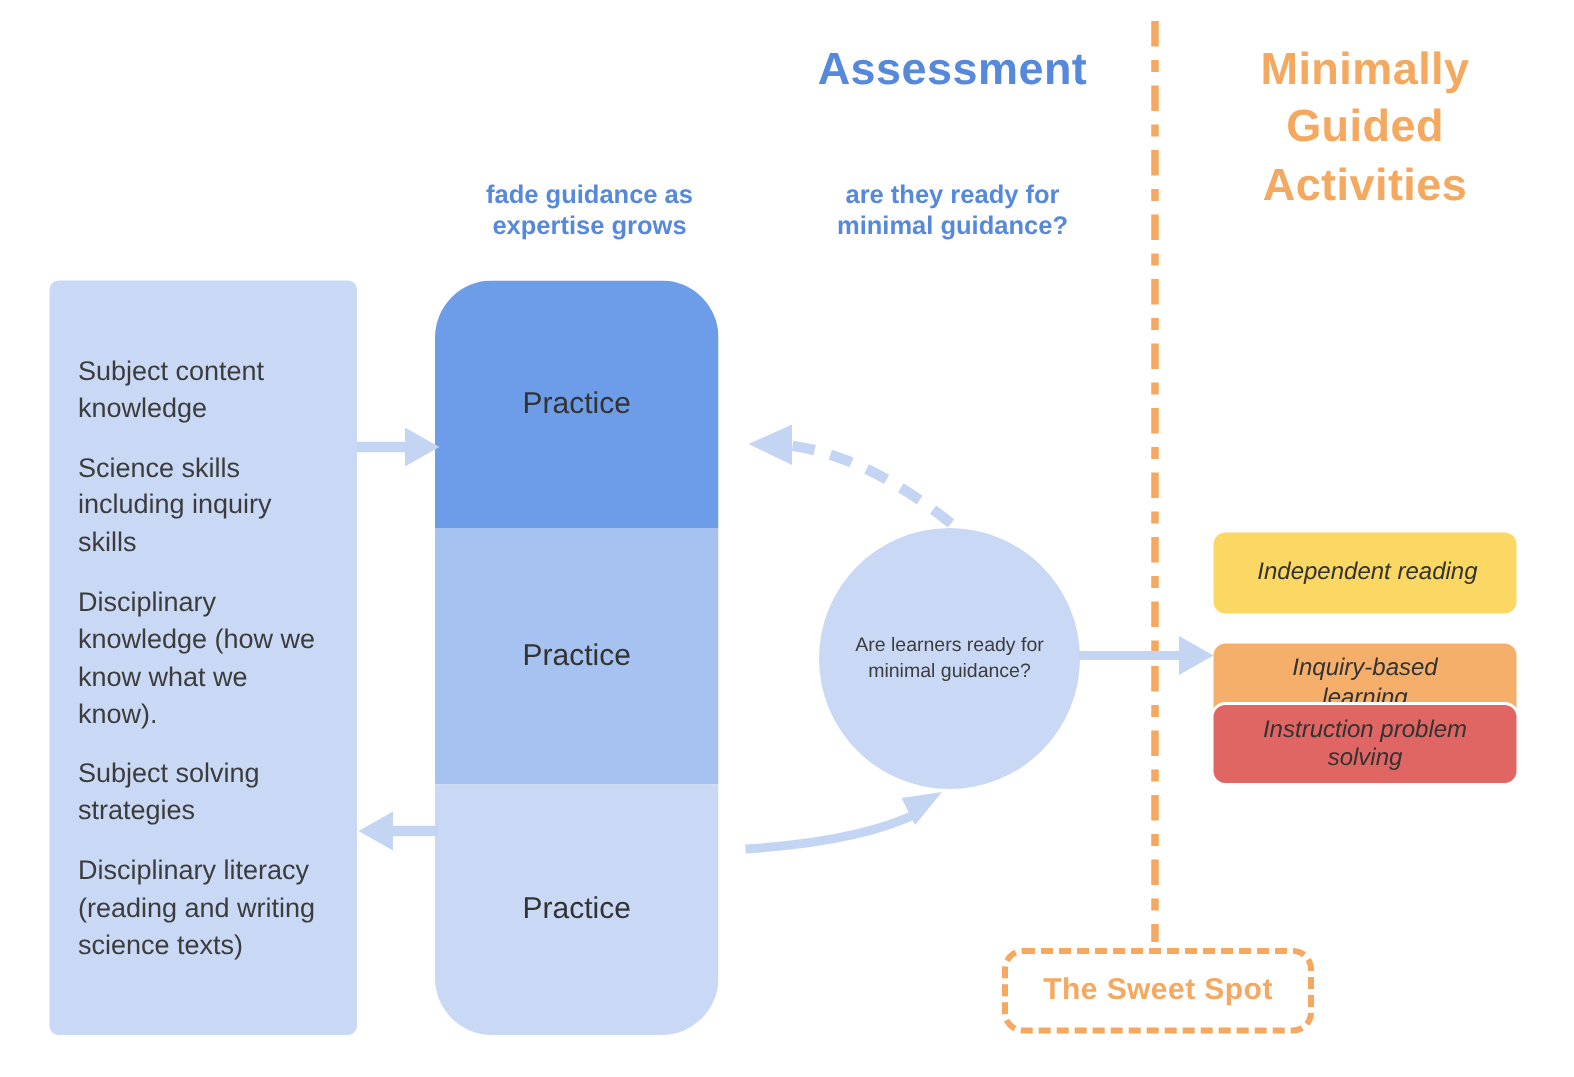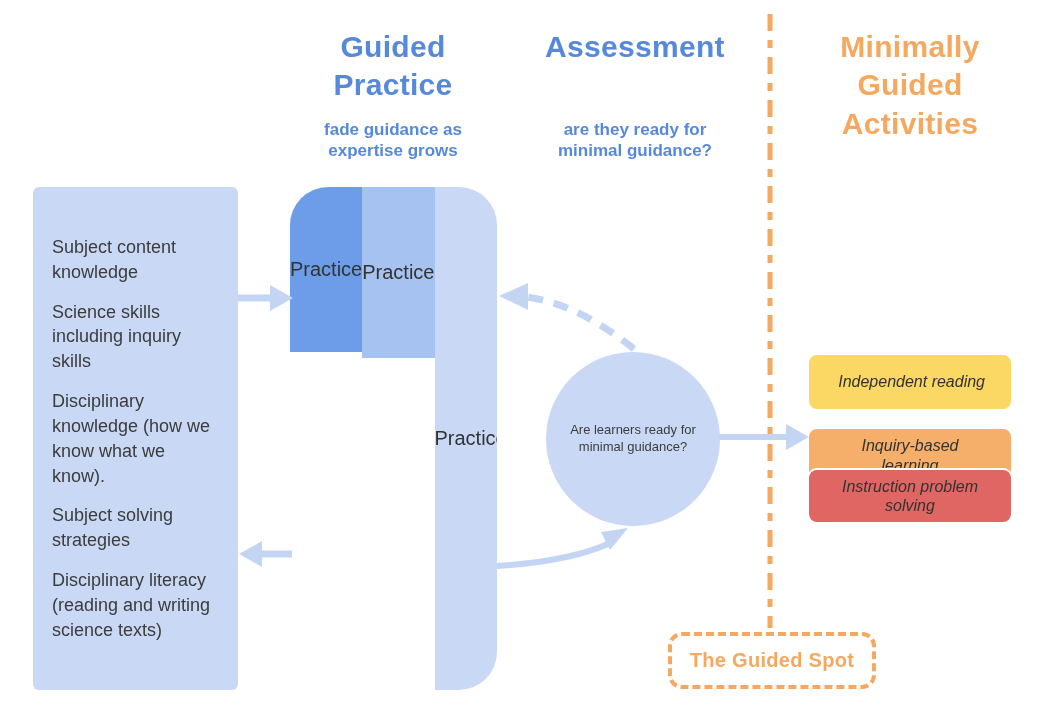--- a/index.html
+++ b/index.html
@@ -35,22 +35,22 @@
   #left-panel{
     position:absolute;left:33px;top:187px;width:205px;height:503px;
     background:var(--panel-light-blue);border-radius:6px;
     box-sizing:border-box;padding:48px 16px 0 19px;
   }
   #left-panel p{
     margin:0 0 15px 0;font-size:18px;line-height:1.38;color:var(--text-dark);
   }
   
   #practice-box{
-    position:absolute;left:290px;top:187px;width:207px;height:503px;
-    border-radius:38px;overflow:hidden;display:flex;flex-direction:row;
+    position:absolute;left:290px;top:187px;width:189px;height:503px;
+    border-radius:38px;overflow:hidden;display:flex;flex-direction:column;
   }
   .practice-seg{
     display:flex;align-items:center;justify-content:center;
     font-size:20px;color:#333;
   }
   .seg-0{height:165px;background:var(--practice-dark-blue);}
   .seg-1{height:171px;background:var(--practice-mid-blue);}
   .seg-2{flex:1;background:var(--panel-light-blue);}
   
   #assessment-circle{
@@ -80,21 +80,20 @@
     letter-spacing:.3px;z-index:6;
   }
   #arrow-layer{position:absolute;left:0;top:0;z-index:5;pointer-events:none;}
 </style>
 </head>
 <body>
 
 <div id="stage">
 
 
-  <div class="hdr" style="left:308px;top:28px;width:170px;">Guided Practice</div>
   <div class="subhdr" style="left:298px;top:120px;width:190px;">fade guidance as expertise grows</div>
 
   <div class="hdr" style="left:540px;top:28px;width:190px;">Assessment</div>
   <div class="subhdr" style="left:545px;top:120px;width:180px;">are they ready for minimal guidance?</div>
 
   <div class="hdr orange" style="left:825px;top:28px;width:170px;">Minimally Guided Activities</div>
 
   <div id="left-panel">
     <p>Subject content knowledge</p>
     <p>Science skills including inquiry skills</p>
@@ -123,21 +122,21 @@
     <span>Independent reading</span>
   </div>
   <div class="activity" id="activity-1">
     <span>Inquiry-based learning</span>
   </div>
   <div class="activity" id="activity-2">
     <span>Instruction problem solving</span>
   </div>
 
   <div id="sweet-spot">
-    <span>The Guided Spot</span>
+    <span>The Sweet Spot</span>
   </div>
 
   <svg id="arrow-layer" width="1049" height="718" viewBox="0 0 1049 718">
 
     <line x1="770" y1="14" x2="770" y2="628" stroke-width="5" style="stroke:var(--header-orange)" stroke-dasharray="17 9 8 9"></line>
 
     <g style="stroke:var(--arrow-blue);fill:var(--arrow-blue)">
       <line x1="238" y1="298" x2="272" y2="298" stroke-width="7"></line>
       <polygon points="270,285 270,311 293,298" stroke="none"></polygon>
     </g>

